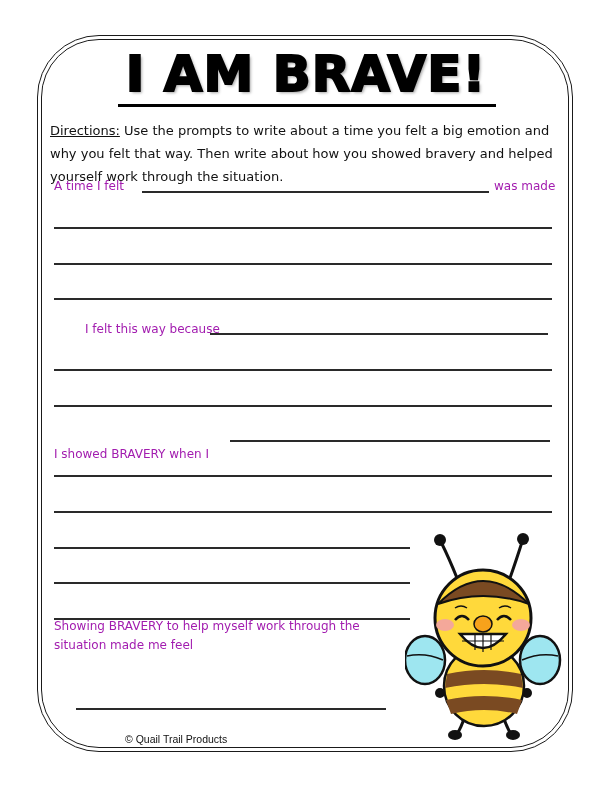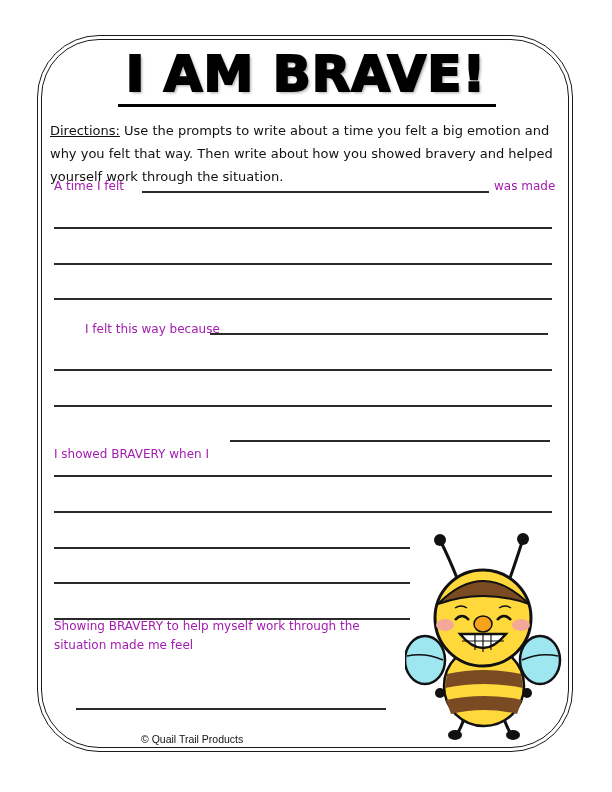--- a/index.html
+++ b/index.html
@@ -5,21 +5,21 @@
     html, body { margin:0; padding:0; background:#ffffff; }
     body { width:612px; height:792px; position:relative; overflow:hidden; font-family:"DejaVu Sans", sans-serif; color:#111; }
     .frame { position:absolute; left:37px; top:35px; width:536px; height:717px; border:1.5px solid #1a1a1a; border-radius:62px; box-sizing:border-box; }
     .frame-inner { position:absolute; left:41px; top:39px; width:528px; height:709px; border:1.5px solid #1a1a1a; border-radius:58px; box-sizing:border-box; }
     .title { position:absolute; left:0; width:612px; top:44px; text-align:center; font-family:"DejaVu Sans", sans-serif; font-weight:900; font-size:50px; letter-spacing:1px; color:#000000; text-shadow:2px 2px 3px rgba(0,0,0,0.35); -webkit-text-stroke:2px #000; line-height:60px; }
     .title-underline { position:absolute; left:118px; top:104px; width:378px; height:3px; background:#000; }
     .directions { position:absolute; left:50px; top:119px; width:505px; font-size:13px; line-height:23px; color:#111; }
     .directions .lbl { text-decoration:underline; }
     .prompt { position:absolute; font-size:12px; color:#a21caf; white-space:nowrap; }
     .line { position:absolute; height:1.5px; background:#2a2a2a; }
-    .copyright { position:absolute; left:125px; top:733px; font-family:"Liberation Sans", sans-serif; font-size:10.5px; color:#111;margin-left:16px; }
+    .copyright { position:absolute; left:125px; top:733px; font-family:"Liberation Sans", sans-serif; font-size:10.5px; color:#111; }
     .bee { position:absolute; left:405px; top:528px; width:160px; height:220px; }
   </style>
 </head>
 <body>
 
 <div class="frame"></div>
 <div class="frame-inner"></div>
 
 <div class="title">I AM BRAVE!</div>
 <div class="title-underline"></div>

